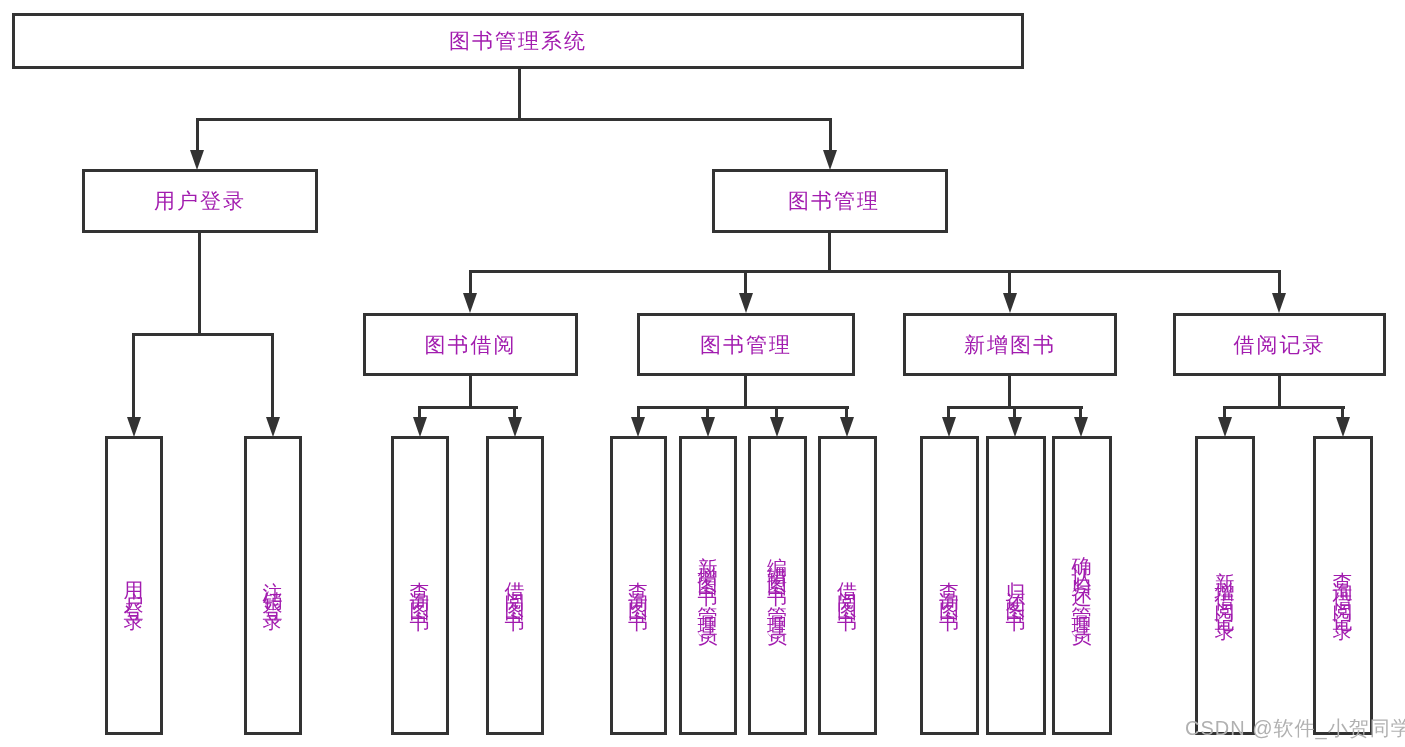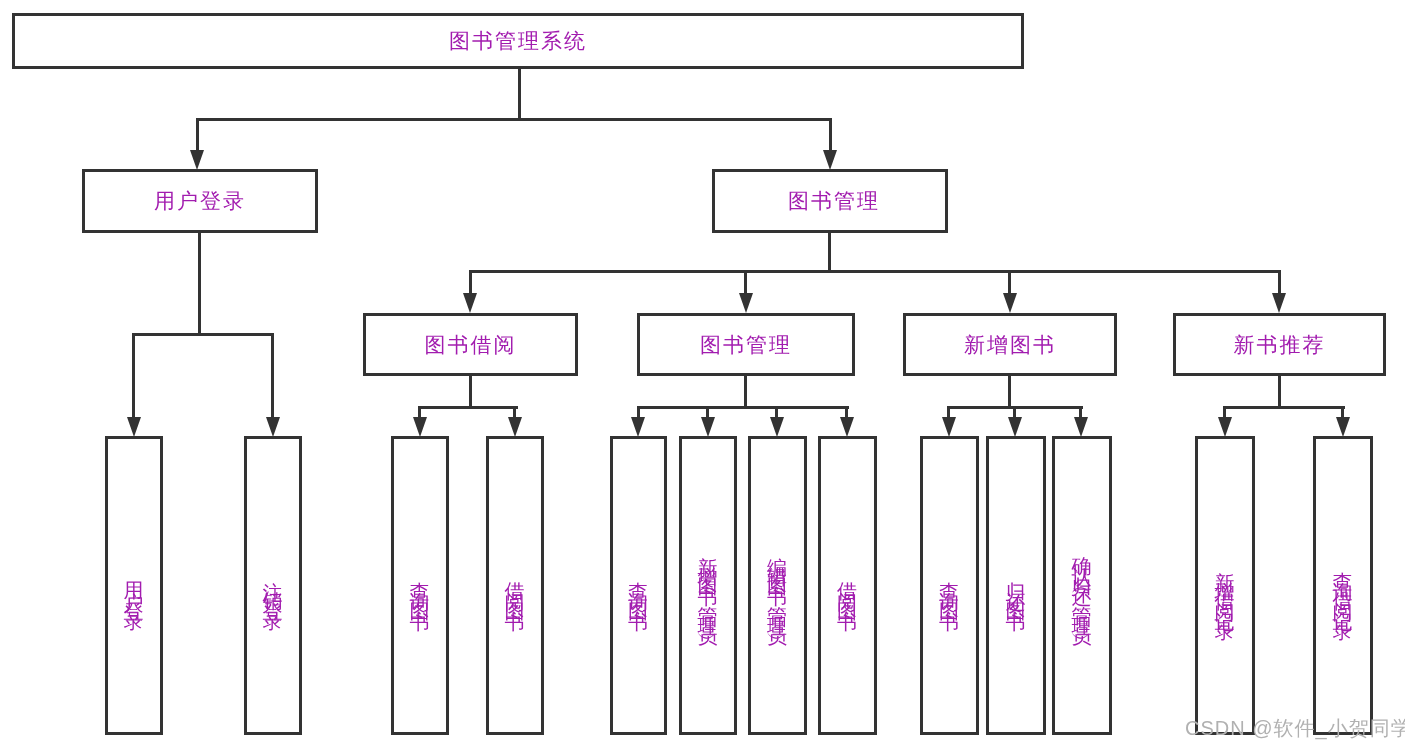--- a/index.html
+++ b/index.html
@@ -88,21 +88,21 @@
   <div class="vline" style="left:744px; top:270px; height:25px;"></div>
   <div class="arrow" style="left:739px; top:293px;"></div>
   <div class="vline" style="left:1008px; top:270px; height:25px;"></div>
   <div class="arrow" style="left:1003px; top:293px;"></div>
   <div class="vline" style="left:1278px; top:270px; height:25px;"></div>
   <div class="arrow" style="left:1272px; top:293px;"></div>
 
   <div class="box" style="left:363px; top:313px; width:215px; height:63px;">图书借阅</div>
   <div class="box" style="left:637px; top:313px; width:218px; height:63px;">图书管理</div>
   <div class="box" style="left:903px; top:313px; width:214px; height:63px;">新增图书</div>
-  <div class="box" style="left:1173px; top:313px; width:213px; height:63px;">新书推荐</div>
+  <div class="box" style="left:1173px; top:313px; width:213px; height:63px;">借阅记录</div>
 
   <div class="vline" style="left:469px; top:376px; height:32px;"></div>
   <div class="hline" style="left:419px; top:406px; width:99px;"></div>
   <div class="vline" style="left:418px; top:406px; height:13px;"></div>
   <div class="arrow" style="left:413px; top:417px;"></div>
   <div class="vline" style="left:513px; top:406px; height:13px;"></div>
   <div class="arrow" style="left:508px; top:417px;"></div>
 
   <div class="vline" style="left:744px; top:376px; height:32px;"></div>
   <div class="hline" style="left:637px; top:406px; width:212px;"></div>

